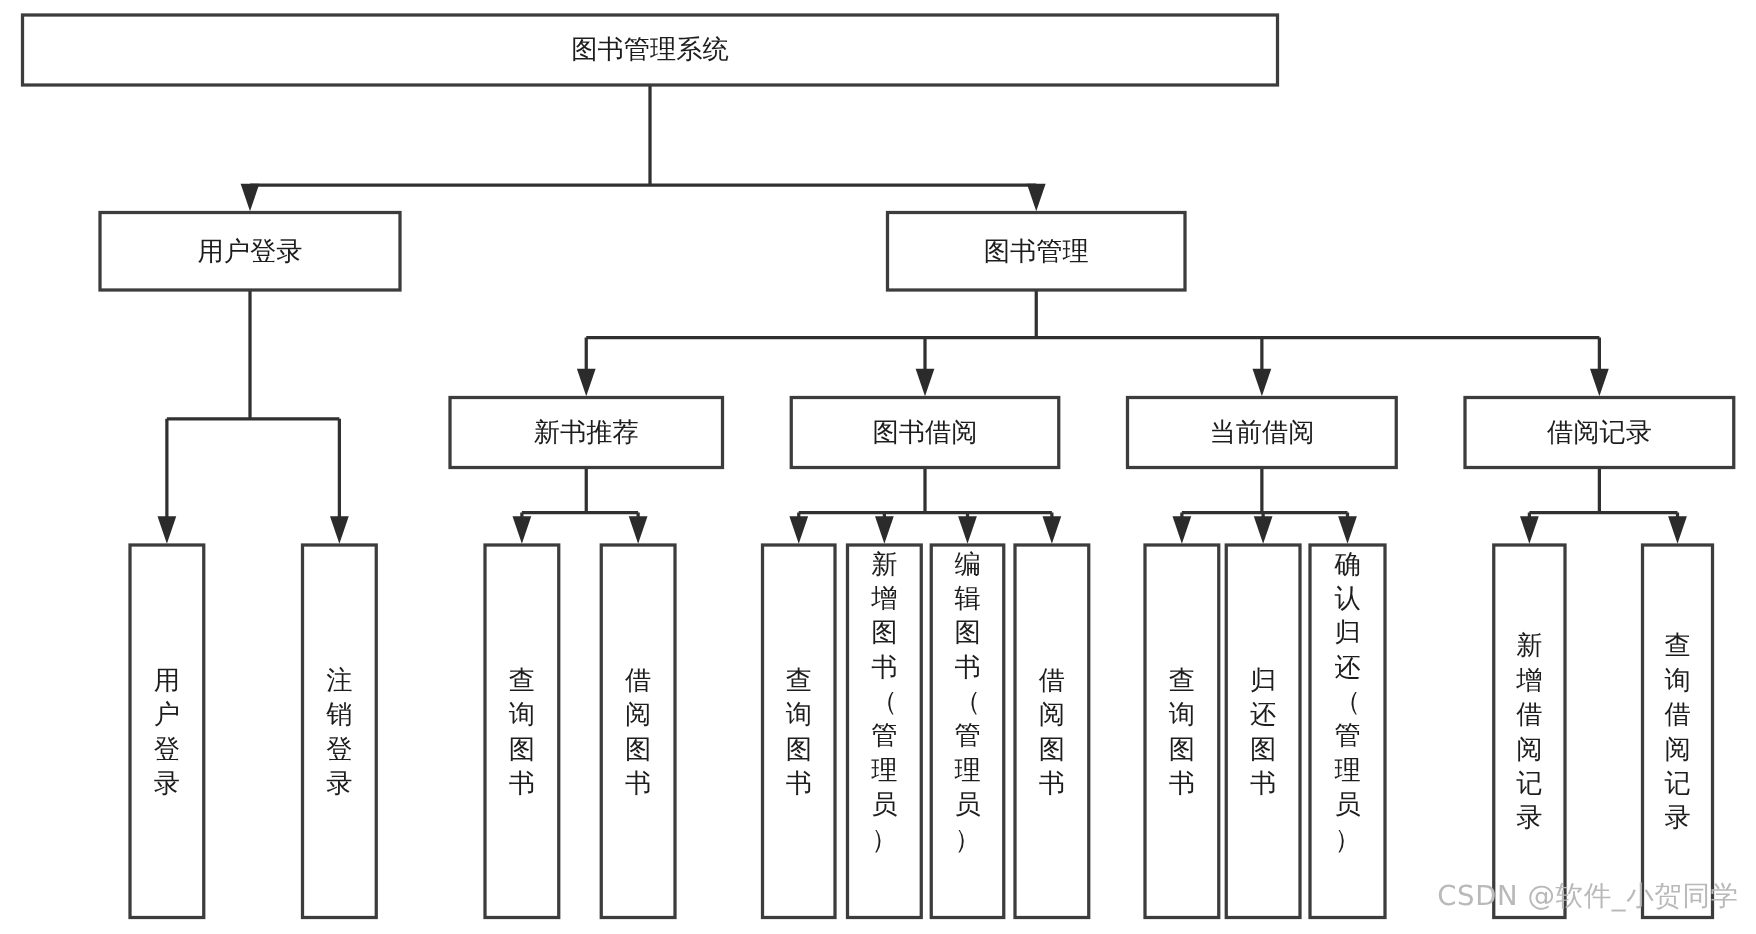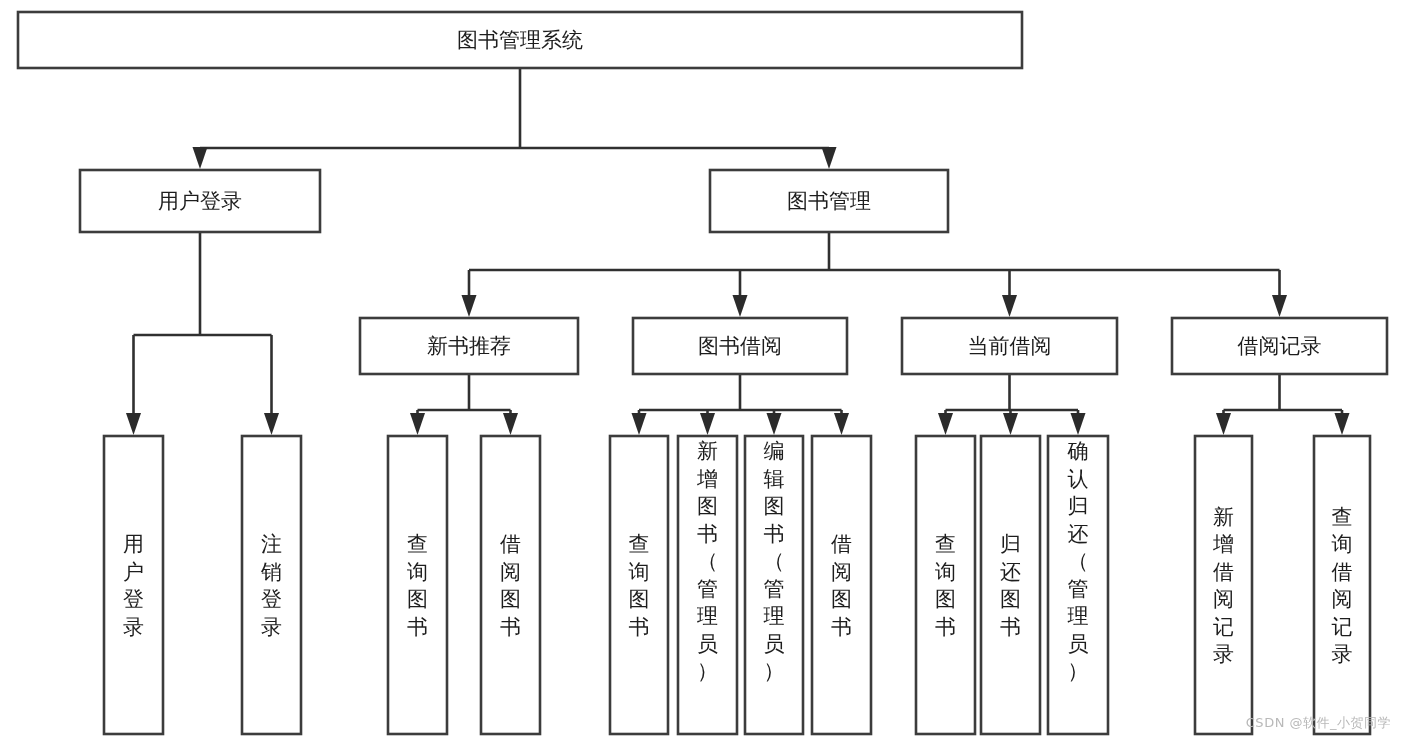--- a/index.html
+++ b/index.html
@@ -51,21 +51,21 @@
     font-family: "DejaVu Sans", "Liberation Sans", sans-serif;
     font-size: 21px;
     fill: #1d1d1d;
     text-anchor: middle;
   }
   .watermark-text {
     position: absolute;
     right: 14px;
     bottom: 6px;
     font-family: "DejaVu Sans", "Liberation Sans", sans-serif;
-    font-size: 13px;
+    font-size: 22px;
     color: #b9b9b9;
     white-space: nowrap;
     letter-spacing: 0.5px;
     user-select: none;
   }
 </style>
 </head>
 <body>
 
 <div id="diagram-root">

